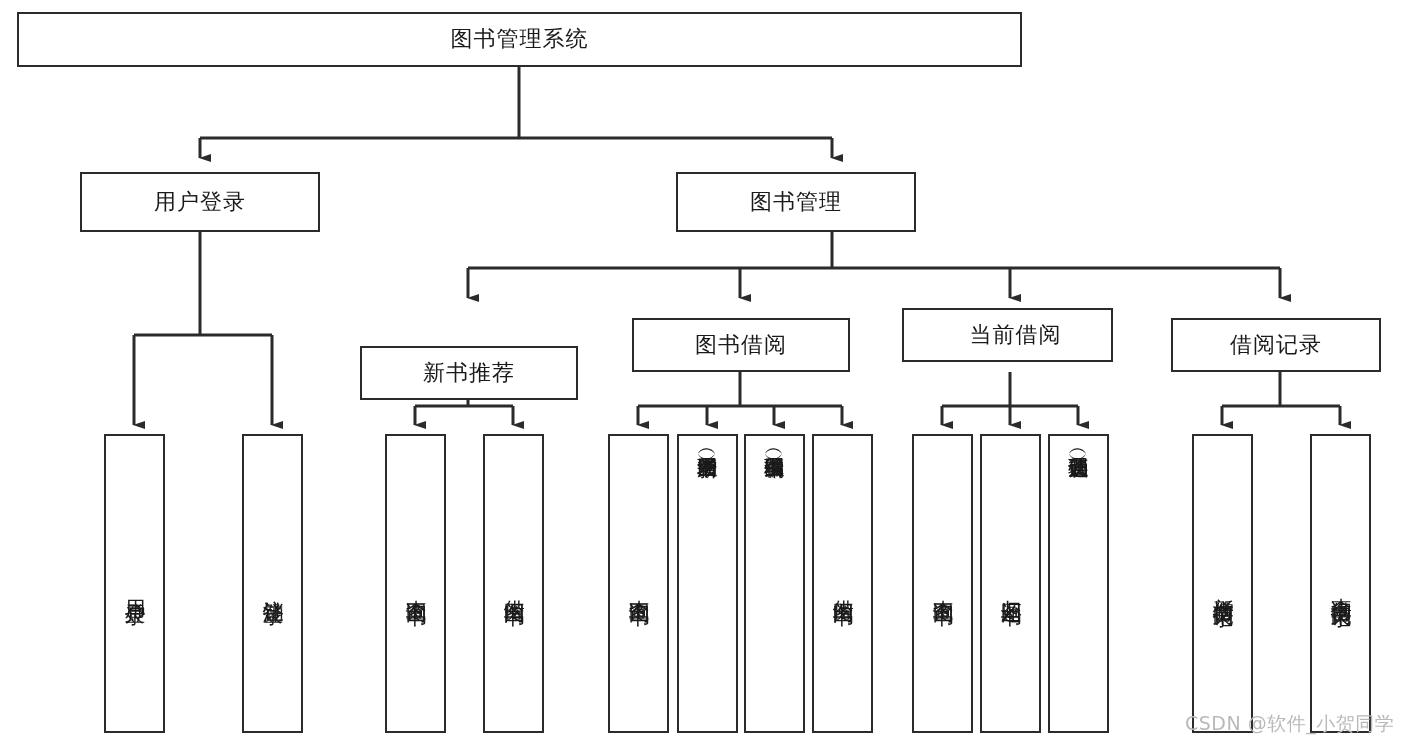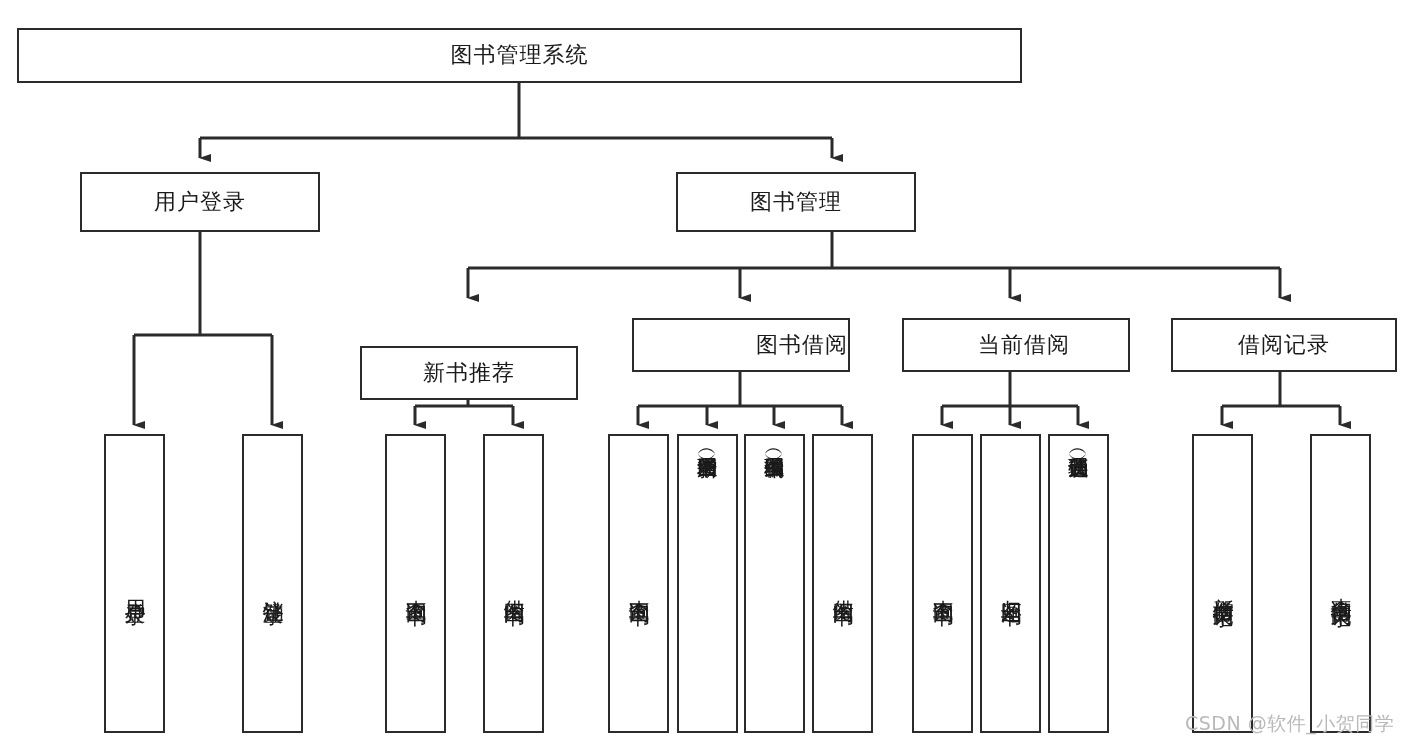--- a/index.html
+++ b/index.html
@@ -123,41 +123,41 @@
       <path d="M1010,406 L1010,425" marker-end="url(#arr)"></path>
       <path d="M1078,406 L1078,425" marker-end="url(#arr)"></path>
 
       <path d="M1280,372 L1280,406"></path>
       <path d="M1222,406 L1340,406"></path>
       <path d="M1222,406 L1222,425" marker-end="url(#arr)"></path>
       <path d="M1340,406 L1340,425" marker-end="url(#arr)"></path>
     </g>
   </svg>
 
-  <div class="node h-node" style="left:17px; top:12px; width:1005px; height:55px;margin-top:16px;">
+  <div class="node h-node" style="left:17px; top:12px; width:1005px; height:55px;">
     <span class="label">图书管理系统</span>
   </div>
 
   <div class="node h-node" style="left:80px; top:172px; width:240px; height:60px;">
     <span class="label">用户登录</span>
   </div>
   <div class="node h-node" style="left:676px; top:172px; width:240px; height:60px;">
     <span class="label">图书管理</span>
   </div>
 
   <div class="node h-node" style="left:360px; top:318px; width:218px; height:54px;margin-top:28px;">
     <span class="label">新书推荐</span>
   </div>
-  <div class="node h-node" style="left:632px; top:318px; width:218px; height:54px;justify-content:flex-end;">
+  <div class="node h-node" style="left:632px; top:318px; width:218px; height:54px;">
     <span class="label">图书借阅</span>
   </div>
-  <div class="node h-node" style="left:902px; top:318px; width:228px; height:54px;padding-left:16px;">
+  <div class="node h-node" style="left:902px; top:308px; width:211px; height:54px;padding-left:16px;">
     <span class="label">当前借阅</span>
   </div>
-  <div class="node h-node" style="left:1171px; top:318px; width:226px; height:54px;">
+  <div class="node h-node" style="left:1171px; top:318px; width:210px; height:54px;">
     <span class="label">借阅记录</span>
   </div>
 
   <div class="node v-node vcenter" style="left:104px; top:434px; width:61px; height:299px;">
     <span class="label">用户登录</span>
   </div>
   <div class="node v-node vcenter" style="left:242px; top:434px; width:61px; height:299px;">
     <span class="label">注销登录</span>
   </div>
 

